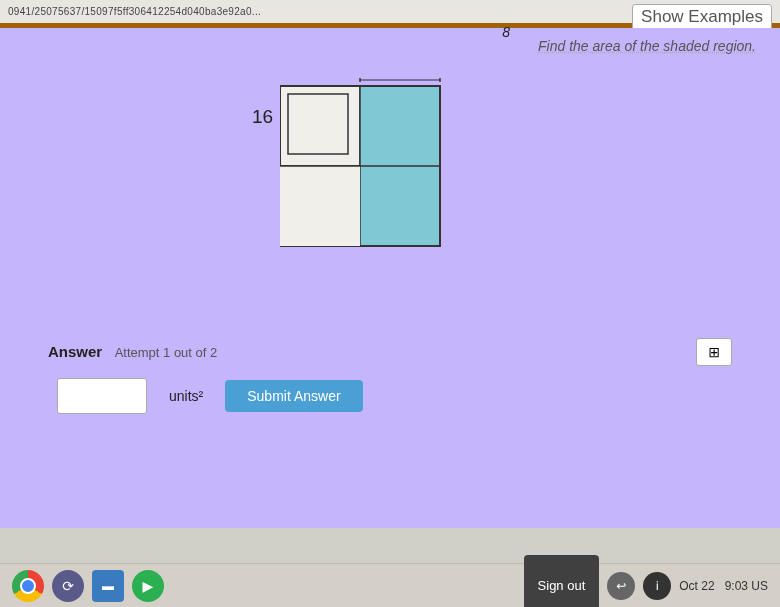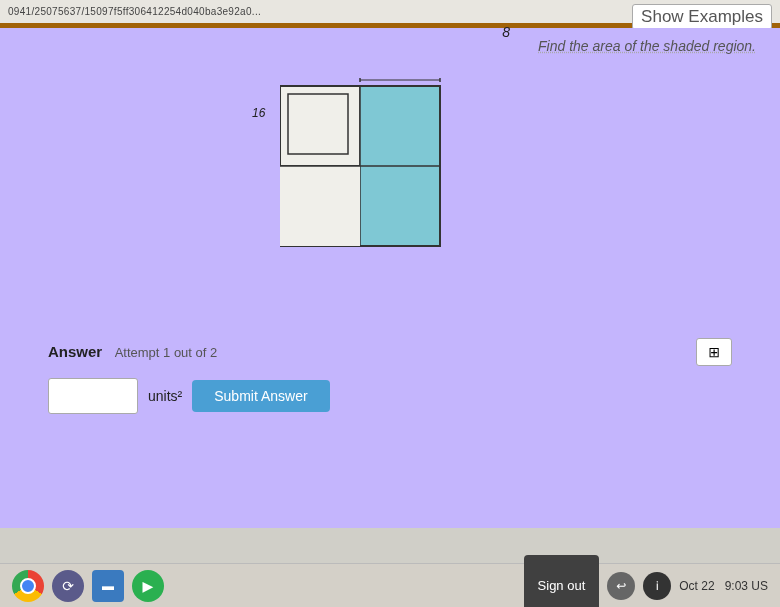--- a/index.html
+++ b/index.html
@@ -87,23 +87,22 @@
       font-size: 14px;
       color: #222;
       font-style: italic;
     }
 
     
     .label-16 {
       position: absolute;
       top: 60px;
       left: -28px;
-      font-size: 12px;
-      color: #222;
-      font-style: italic;
+      font-size: 19px;
+      color: #222;
     }
 
     
     .diagram-svg {
       width: 220px;
       height: 220px;
     }
 
     
     .answer-section {
@@ -140,21 +139,22 @@
       display: flex;
       align-items: center;
       justify-content: center;
       cursor: pointer;
       font-size: 14px;
     }
 
     .input-row {
       display: flex;
       align-items: center;
-      gap: 10px;
+      gap: 22px;
+      margin-left: 9px;
     }
 
     .answer-input {
       width: 90px;
       height: 36px;
       border: 1px solid #aaa;
       border-radius: 3px;
       background: #fff;
       padding: 0 6px;
       font-size: 14px;

